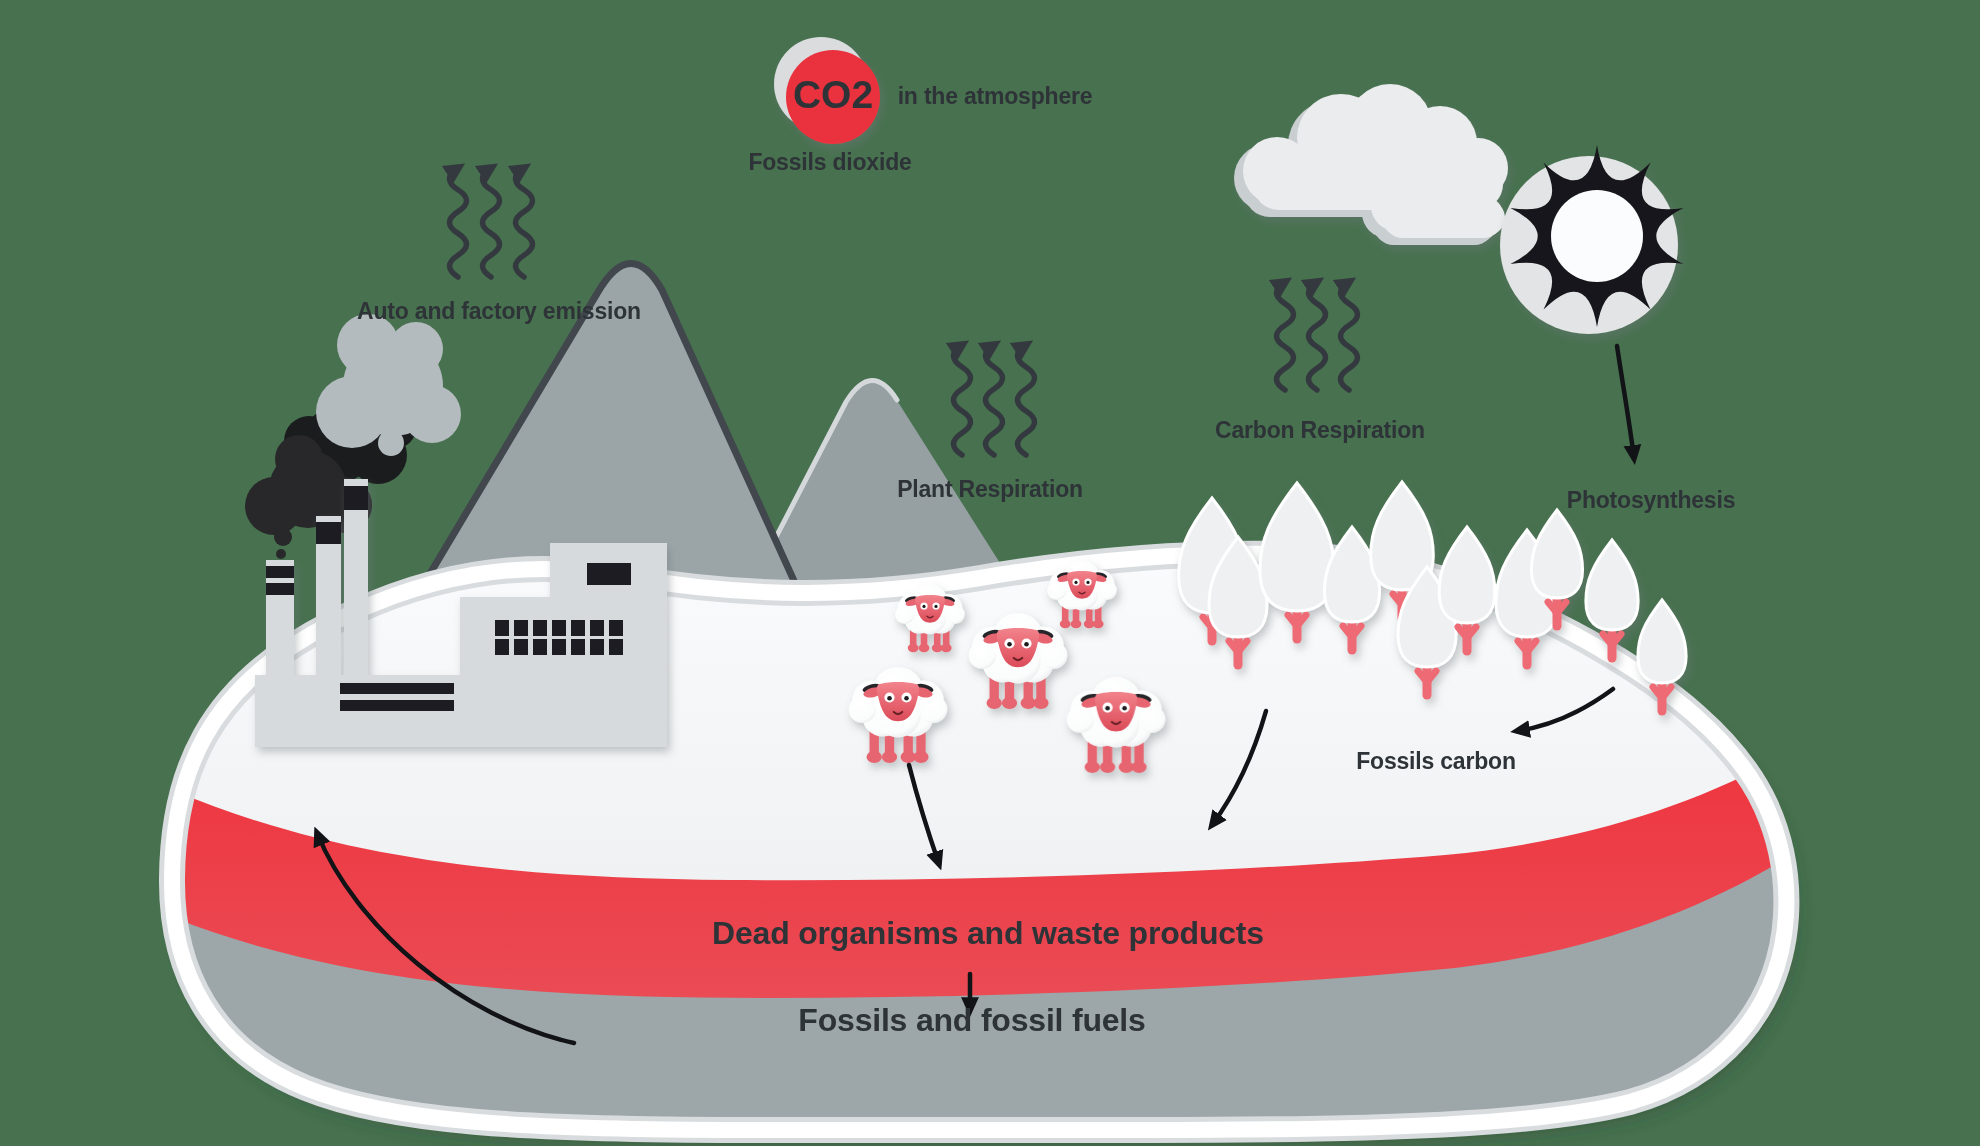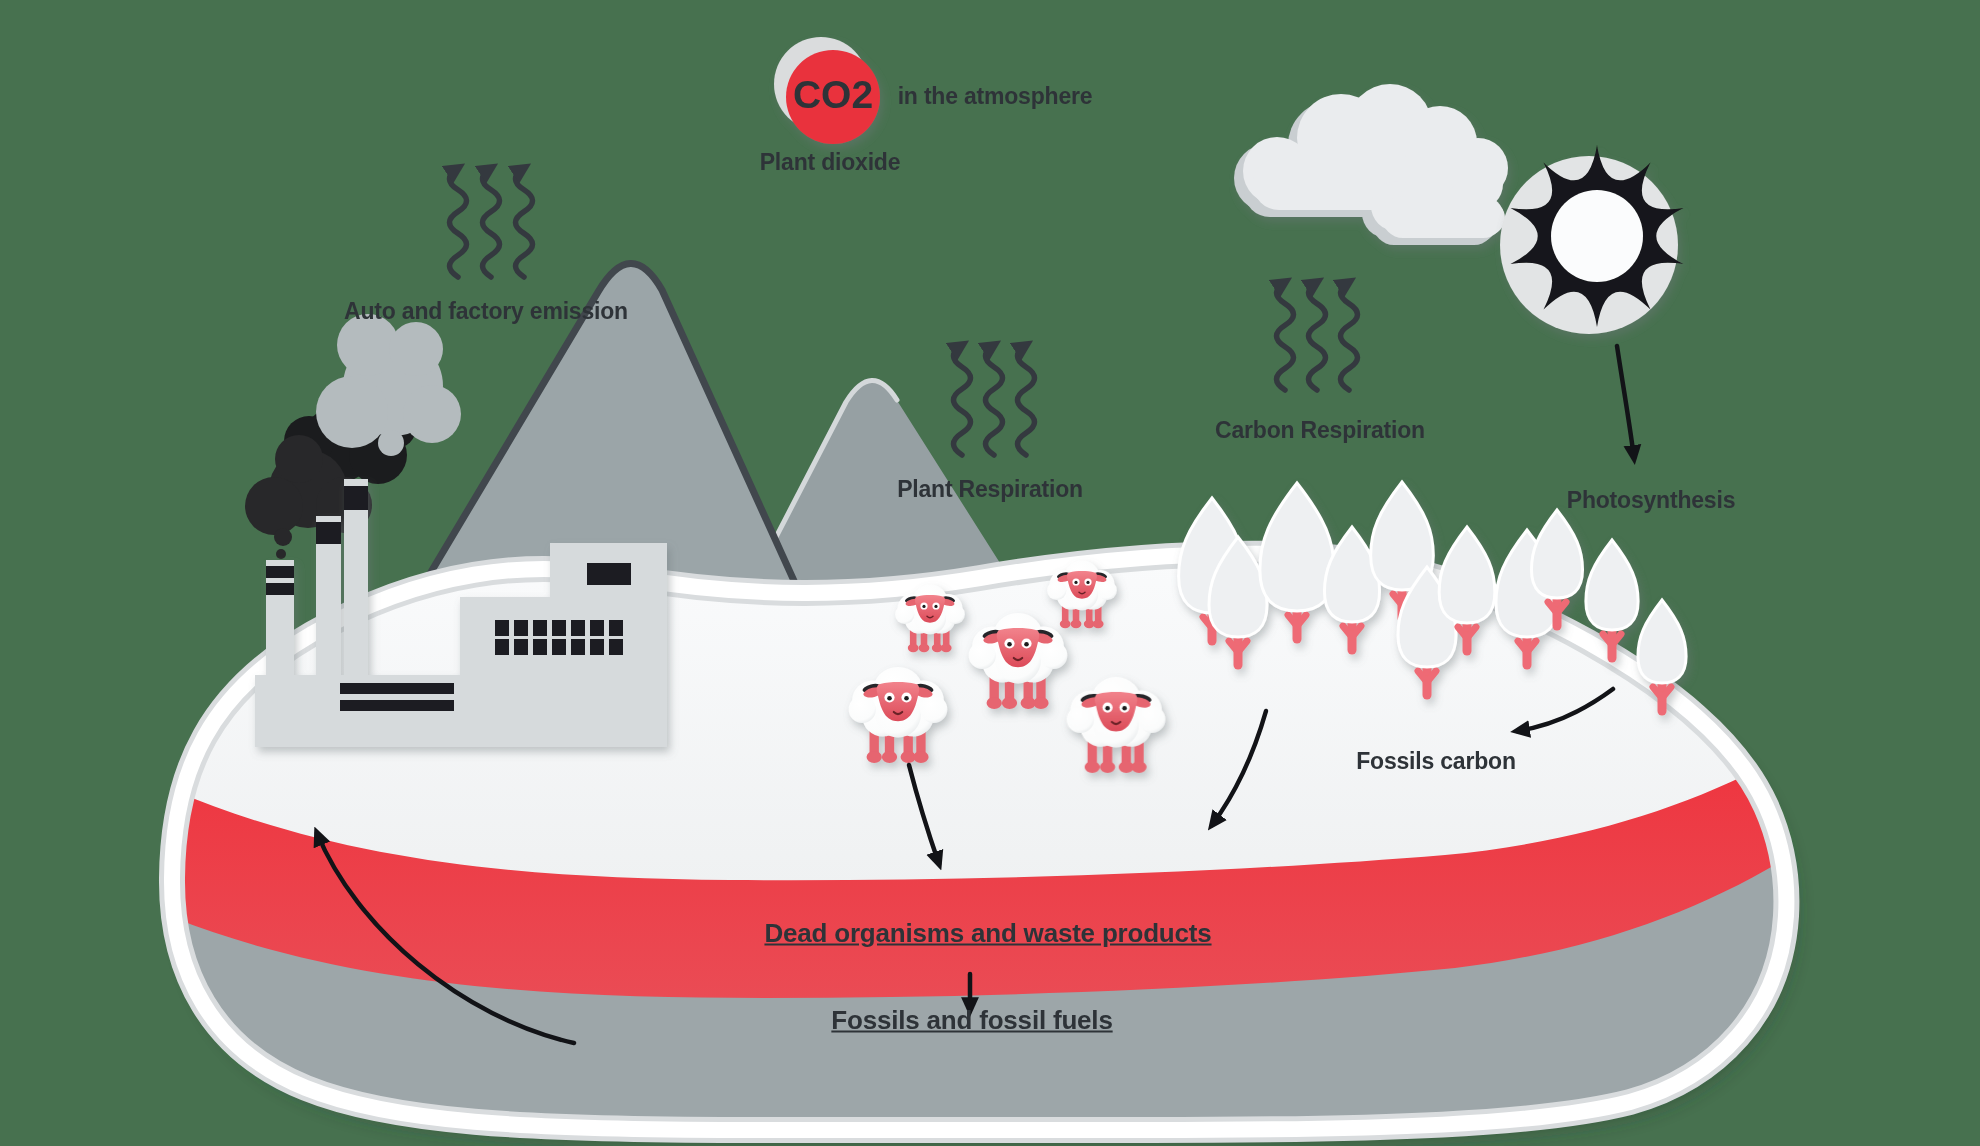--- a/index.html
+++ b/index.html
@@ -15,21 +15,21 @@
     --sheep-face:#e66570; --sheep-face-dark:#dd4f5c; --sheep-ear:#26262a;
     --tree-fill:#eef0f2; --tree-trunk:#ee6b74;
     --badge-shadow:#dadcdd;
   }
   html,body{margin:0;padding:0;background:var(--bg);}
   .stage{position:relative;width:1980px;height:1146px;overflow:hidden;
          font-family:"Liberation Sans", sans-serif;background:var(--bg);}
   svg.scene{position:absolute;left:0;top:0;}
   .lbl{position:absolute;transform:translate(-50%,-50%);font-weight:700;font-size:23px;
        color:var(--ink);white-space:nowrap;letter-spacing:-0.2px;}
-  .lbl.big{font-size:26px;text-decoration:underline;}
+  .lbl.big{font-size:32px;}
   .lbl.badge{font-size:39px;letter-spacing:0;}
   
   .m1{fill:var(--mountain);} .m2{fill:var(--mountain2);}
   .m1e{stroke:var(--mountain-edge-dark);stroke-width:7;fill:none;stroke-linecap:round;stroke-linejoin:round;}
   .m2e{stroke:var(--mountain-edge-light);stroke-width:5;fill:none;stroke-linecap:round;stroke-linejoin:round;}
   .island-fill{fill:url(#gIsland);}
   .red-band{fill:url(#gRed);}
   .gray-band{fill:var(--gray-band);}
   .rim-soft{fill:none;stroke:var(--rim-soft);stroke-width:26;}
   .rim{fill:none;stroke:var(--rim);stroke-width:16;}
@@ -392,22 +392,22 @@
         <path d="M 1026,455 Q 1009,444 1026,433 Q 1043,422 1026,411 Q 1009,400 1026,389 Q 1043,378 1026,367 Q 1009,356 1026,345" class="squig" marker-end="url(#mSquig)"></path>
         <path d="M 1285,390 Q 1268,379.2 1285,368.4 Q 1302,357.59999999999997 1285,346.8 Q 1268,336 1285,325.2 Q 1302,314.4 1285,303.6 Q 1268,292.8 1285,282" class="squig" marker-end="url(#mSquig)"></path>
         <path d="M 1317,390 Q 1300,379.2 1317,368.4 Q 1334,357.59999999999997 1317,346.8 Q 1300,336 1317,325.2 Q 1334,314.4 1317,303.6 Q 1300,292.8 1317,282" class="squig" marker-end="url(#mSquig)"></path>
         <path d="M 1349,390 Q 1332,379.2 1349,368.4 Q 1366,357.59999999999997 1349,346.8 Q 1332,336 1349,325.2 Q 1366,314.4 1349,303.6 Q 1332,292.8 1349,282" class="squig" marker-end="url(#mSquig)"></path>
       </g>
 </svg>
 
 <div>
   <div class="lbl badge" style="left:833px;top:95px">CO2</div>
   <div class="lbl" style="left:995px;top:96px">in the atmosphere</div>
-  <div class="lbl" style="left:830px;top:162px">Plant dioxide</div>
-  <div class="lbl" style="left:486px;top:311px">Auto and factory emission</div>
+  <div class="lbl" style="left:830px;top:162px">Fossils dioxide</div>
+  <div class="lbl" style="left:499px;top:311px">Auto and factory emission</div>
   <div class="lbl" style="left:990px;top:489px">Plant Respiration</div>
   <div class="lbl" style="left:1320px;top:430px">Carbon Respiration</div>
   <div class="lbl" style="left:1651px;top:500px">Photosynthesis</div>
   <div class="lbl" style="left:1436px;top:761px">Fossils carbon</div>
   <div class="lbl big" style="left:988px;top:933px">Dead organisms and waste products</div>
   <div class="lbl big" style="left:972px;top:1020px">Fossils and fossil fuels</div>
 </div>
 
 </div>
 

